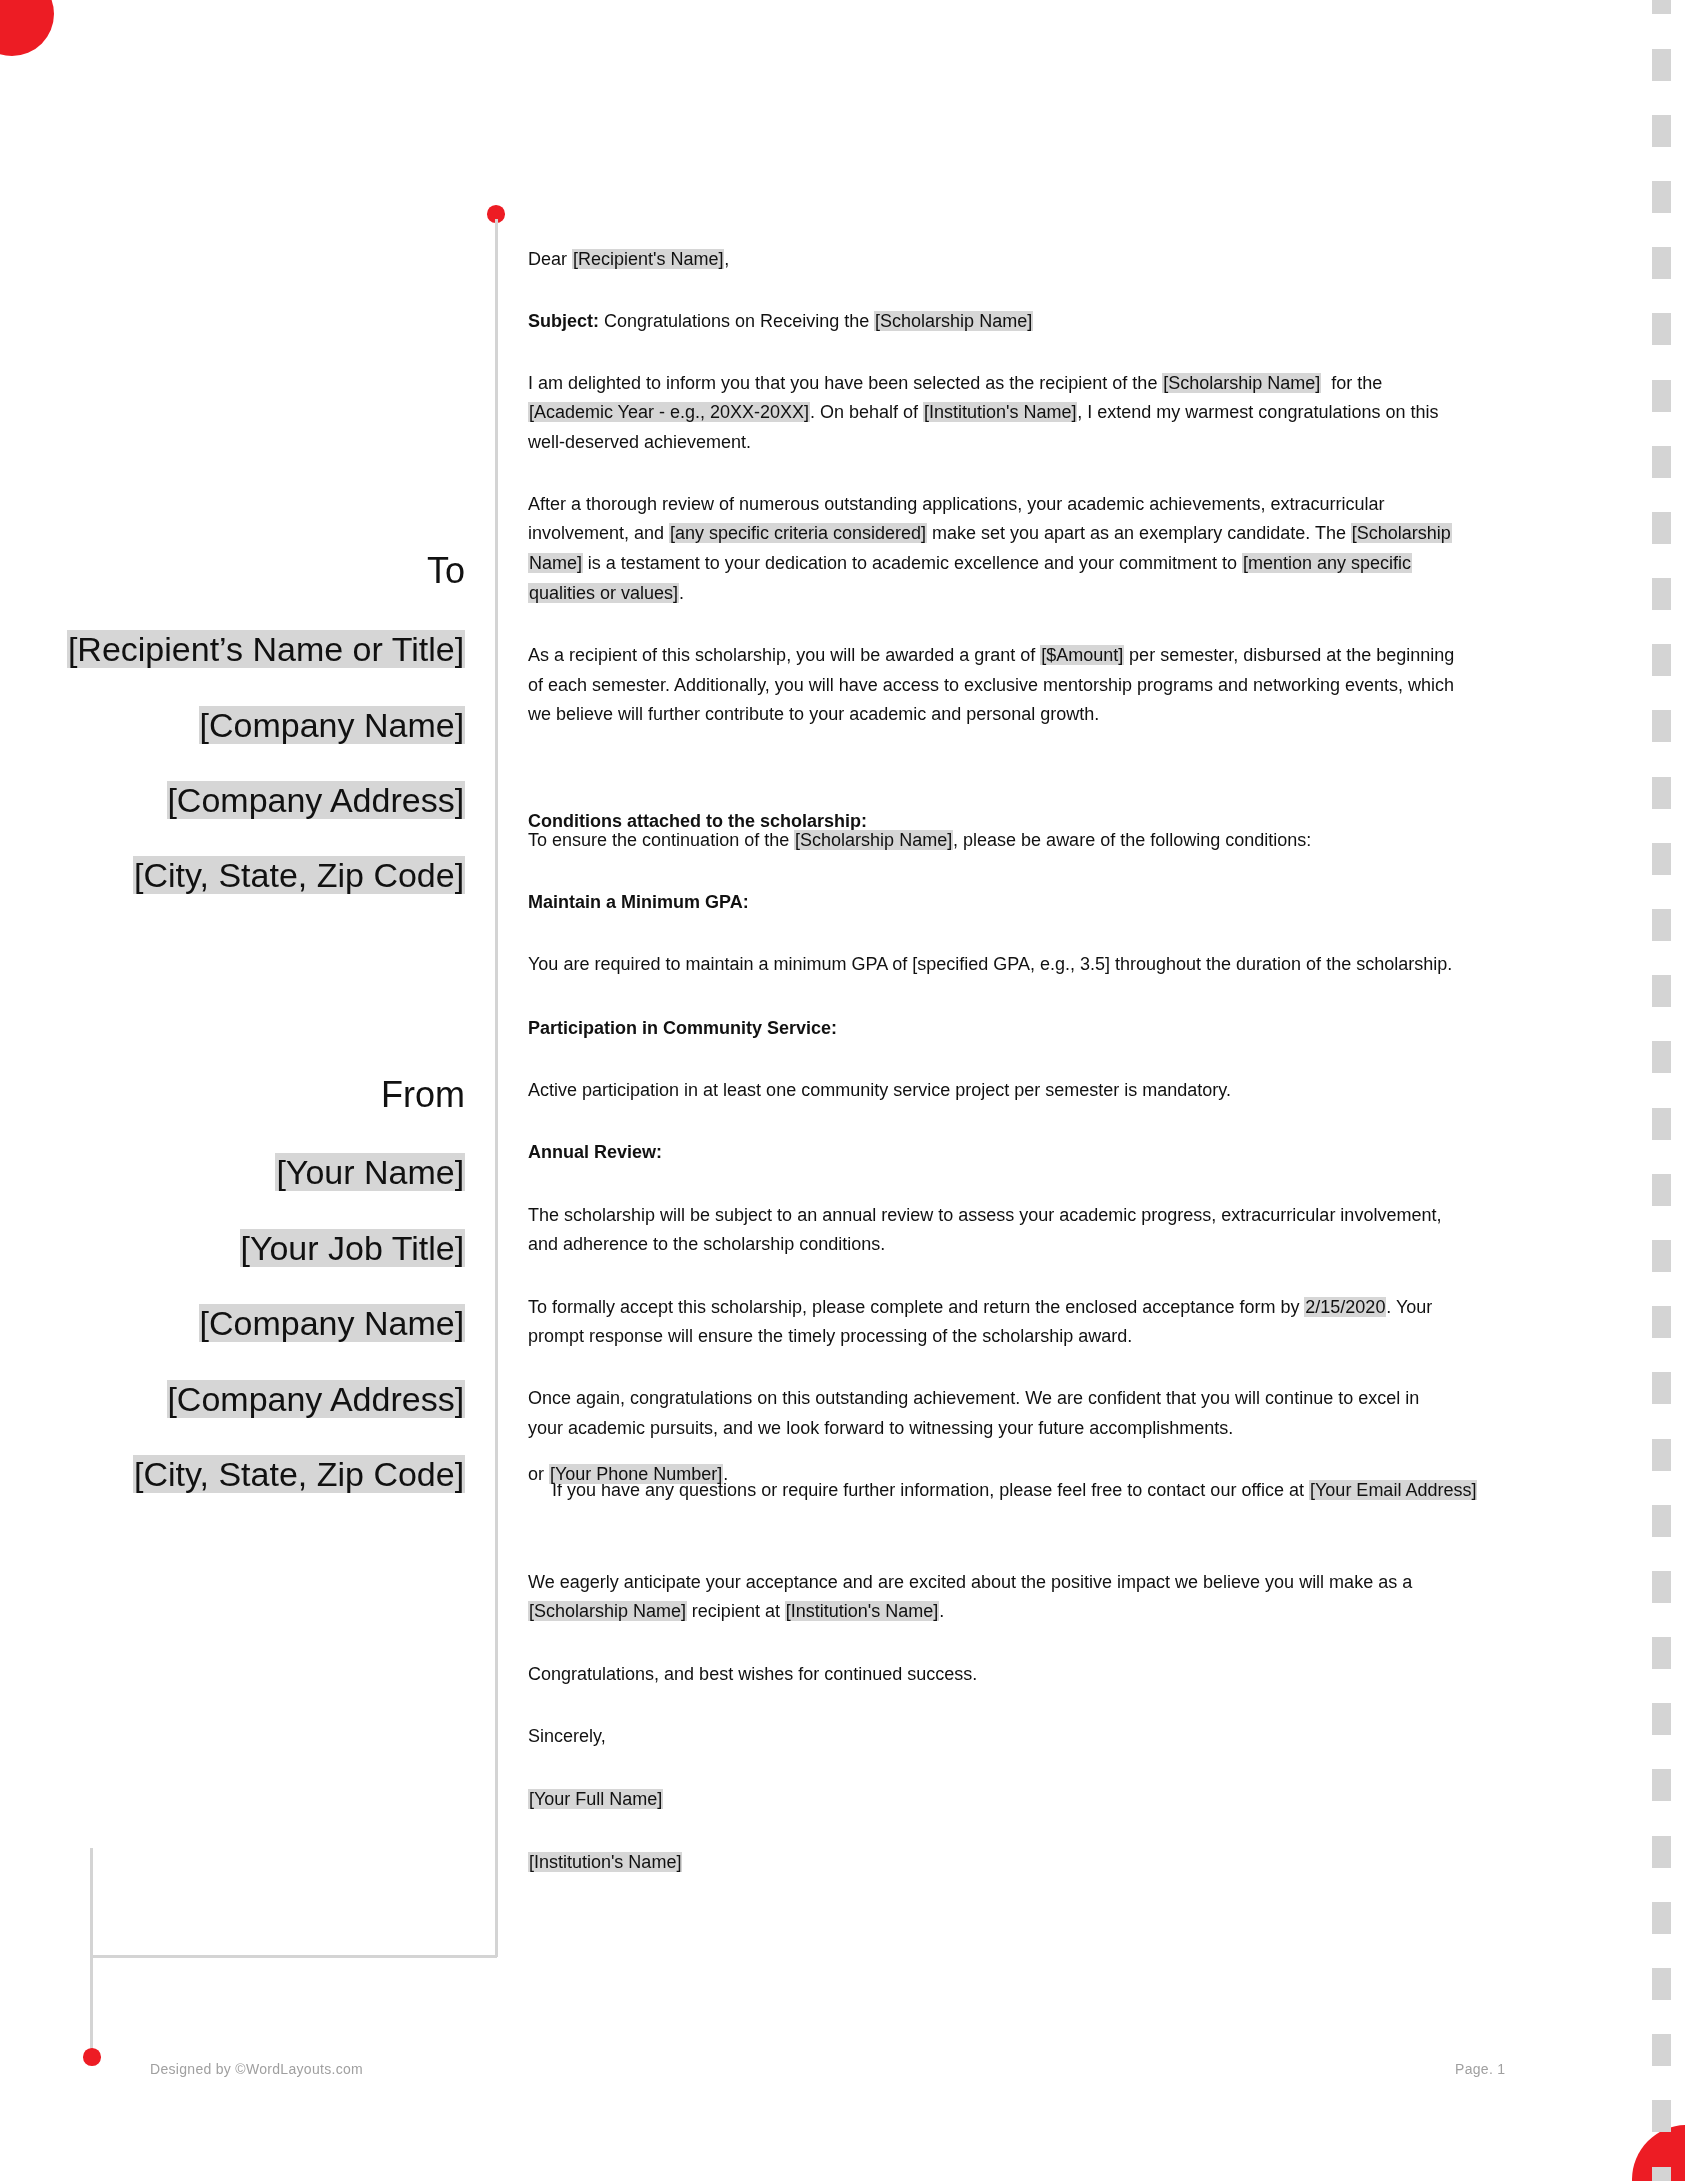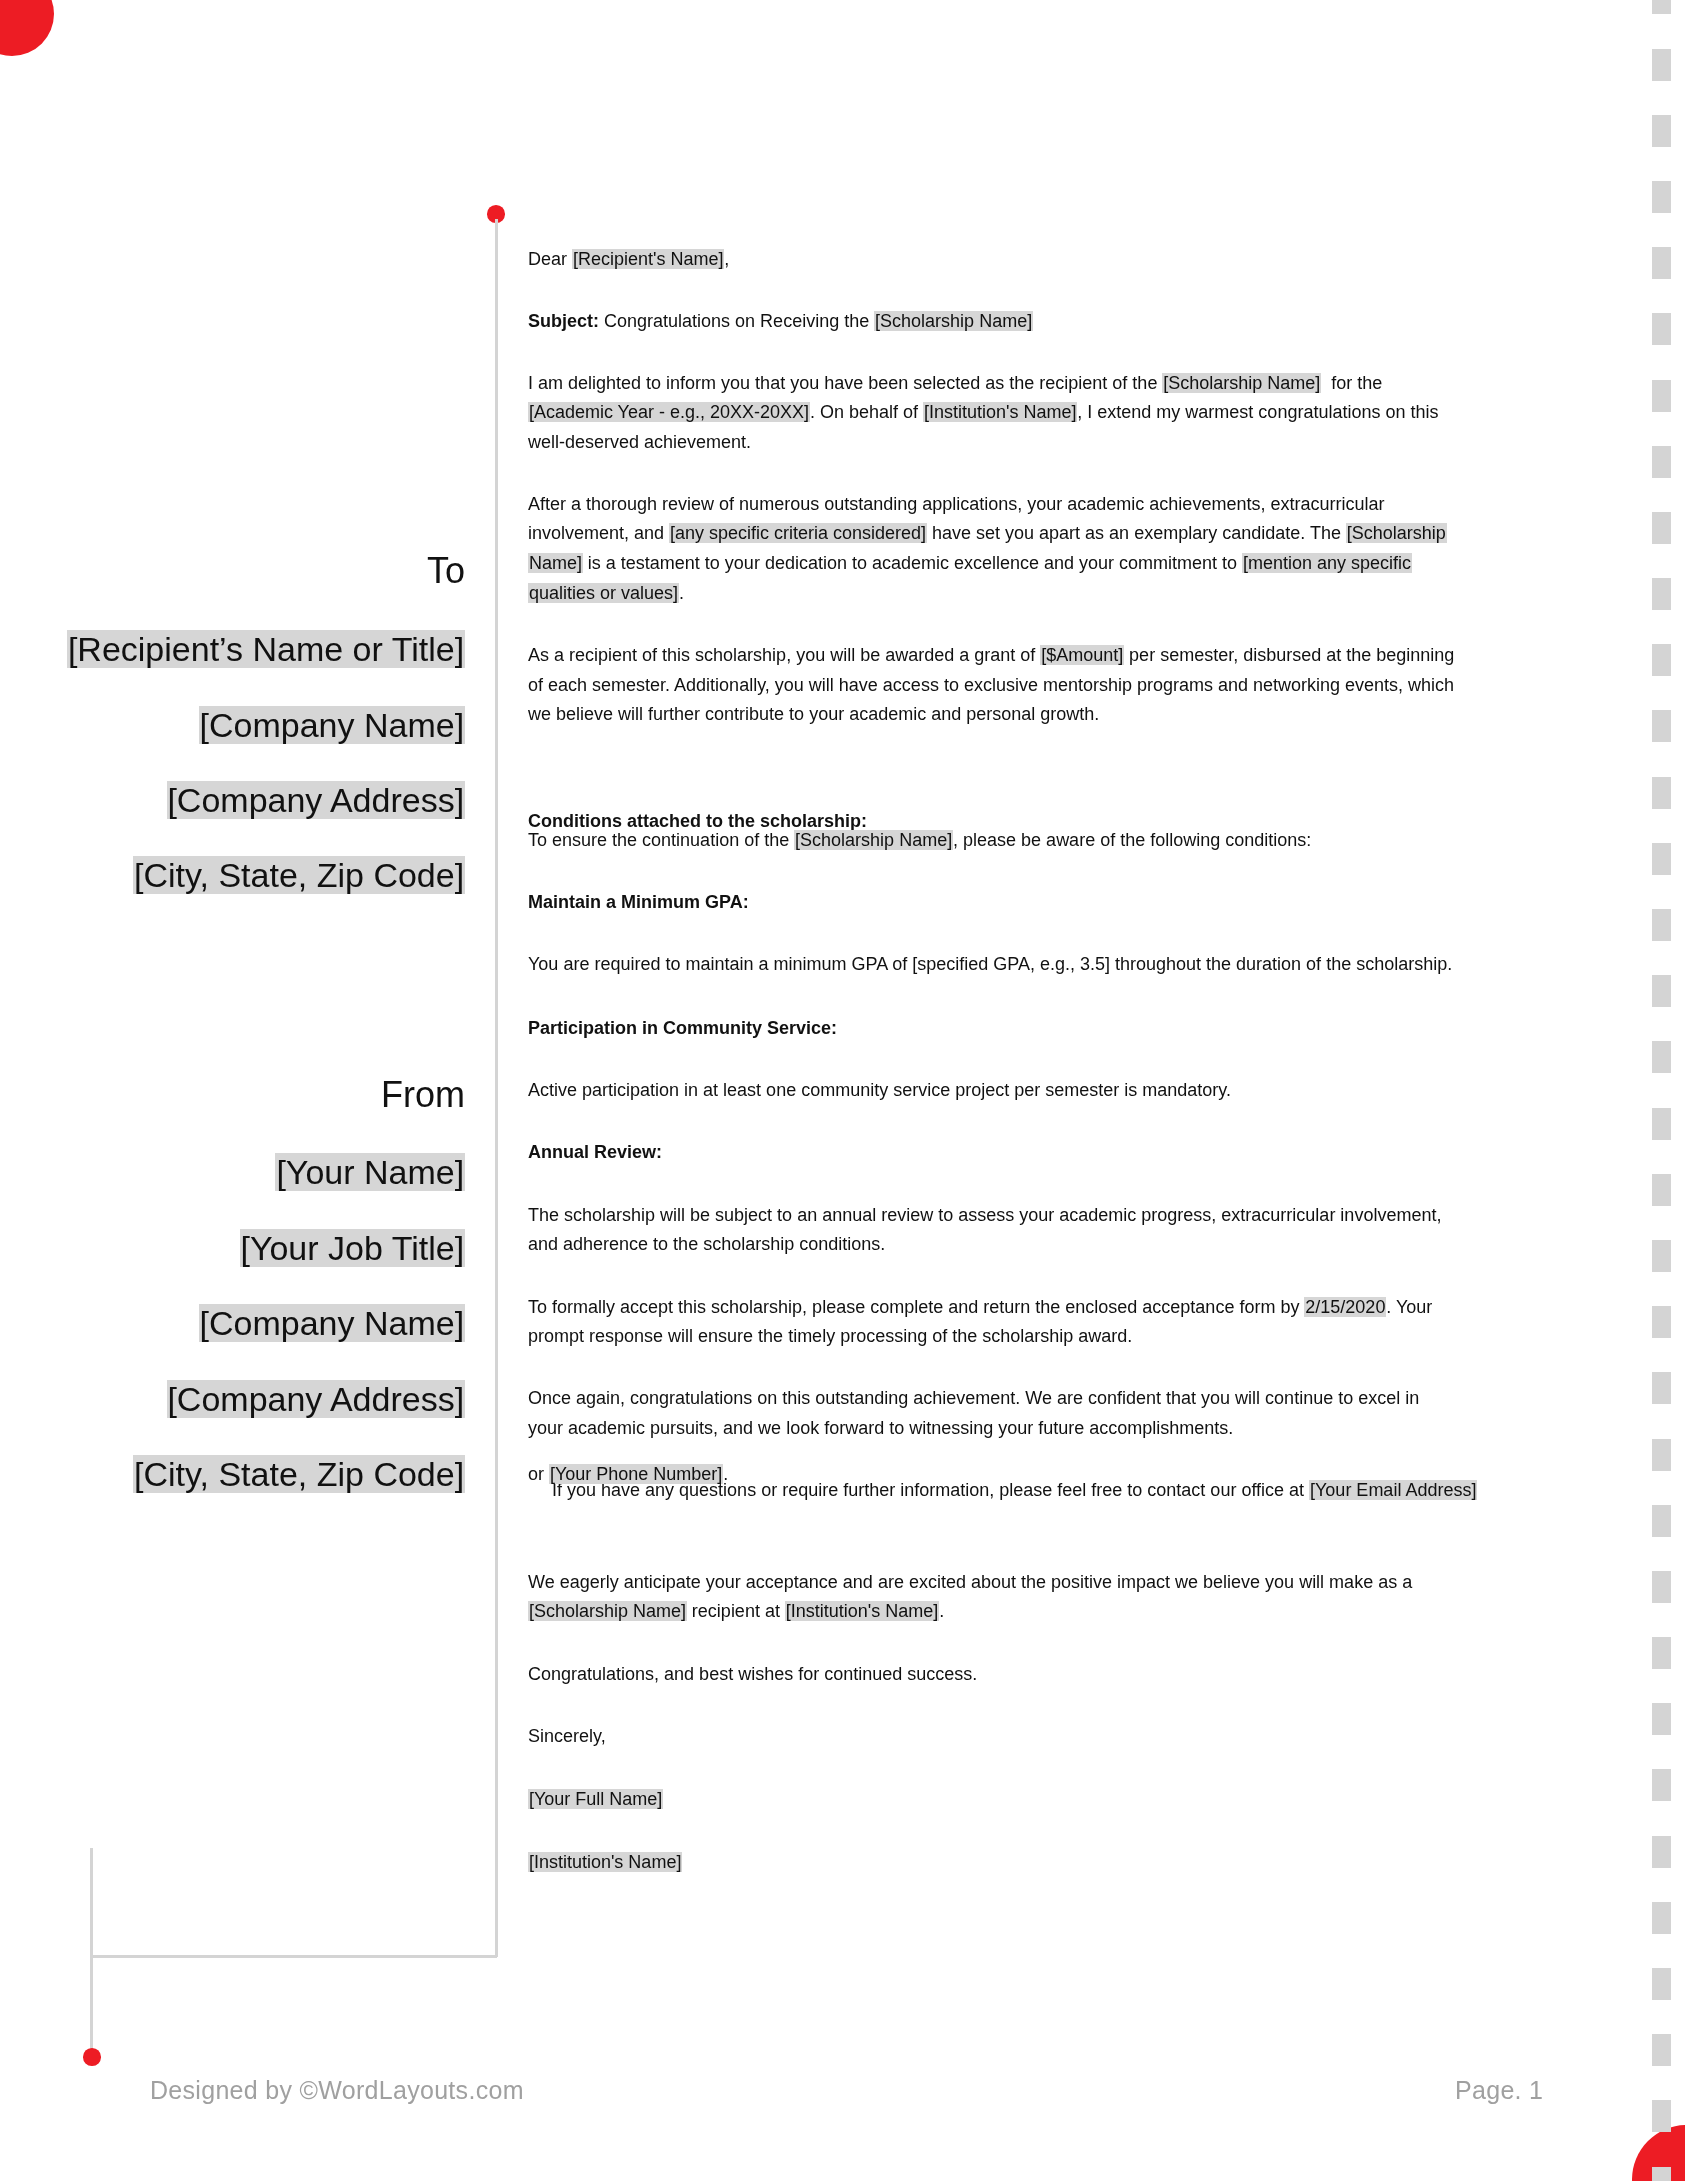--- a/index.html
+++ b/index.html
@@ -8,21 +8,21 @@
   .circle { position:absolute; border-radius:50%; }
   .vline { position:absolute; width:2.6px; }
   .hline { position:absolute; height:2.6px; }
   .dot { position:absolute; width:17.6px; height:17.6px; border-radius:50%; }
   .stripe { position:absolute; left:1652px; width:19.3px; height:32px; }
   .side { position:absolute; right:1220px; text-align:right; font-size:34px; line-height:35px; white-space:nowrap; }
   .side-head { font-size:36px; line-height:39px; }
   .hl { background:#d6d6d6; padding:0 0.9px; }
   .line { position:absolute; left:528px; font-size:18px; line-height:24.6px; white-space:nowrap; }
   .bold { font-weight:bold; }
-  .footer { position:absolute; font-size:25px; line-height:26px; white-space:nowrap; letter-spacing:0.3px;margin-top:21px; }
+  .footer { position:absolute; font-size:14px; line-height:26px; white-space:nowrap; letter-spacing:0.3px; }
 </style>
 </head>
 <body>
 
 <div class="circle" style="left:-30px;top:-28px;width:84px;height:84px;background:#ed1c24;"></div>
 <div class="circle" style="left:1632px;top:2125px;width:109px;height:109px;background:#ed1c24;"></div>
 
 <div id="stripes">
     <div class="stripe" style="top: -17.6px; background: rgb(212, 212, 212);"></div>
     <div class="stripe" style="top: 49px; background: rgb(212, 212, 212);"></div>
@@ -91,21 +91,21 @@
   <div class="line" style="top:371px;">
     <span>I am delighted to inform you that you have been selected as the recipient of the </span><span class="hl">[Scholarship Name]</span><span style="white-space:pre">  for the</span>
   </div>
   <div class="line" style="top:400px;">
     <span class="hl">[Academic Year - e.g., 20XX-20XX]</span><span>. On behalf of </span><span class="hl">[Institution's Name]</span><span>, I extend my warmest congratulations on this</span>
   </div>
   <div class="line" style="top:430px;">well-deserved achievement.</div>
 
   <div class="line" style="top:492px;">After a thorough review of numerous outstanding applications, your academic achievements, extracurricular</div>
   <div class="line" style="top:521px;">
-    <span>involvement, and </span><span class="hl">[any specific criteria considered]</span><span> have set you apart as an exemplary candidate. The </span><span class="hl">[Scholarship</span>
+    <span>involvement, and </span><span class="hl">[any specific criteria considered]</span><span> make set you apart as an exemplary candidate. The </span><span class="hl">[Scholarship</span>
   </div>
   <div class="line" style="top:551px;">
     <span class="hl">Name]</span><span> is a testament to your dedication to academic excellence and your commitment to </span><span class="hl">[mention any specific</span>
   </div>
   <div class="line" style="top:581px;">
     <span class="hl">qualities or values]</span><span>.</span>
   </div>
 
   <div class="line" style="top:643px;">
     <span>As a recipient of this scholarship, you will be awarded a grant of </span><span class="hl">[$Amount]</span><span> per semester, disbursed at the beginning</span>

